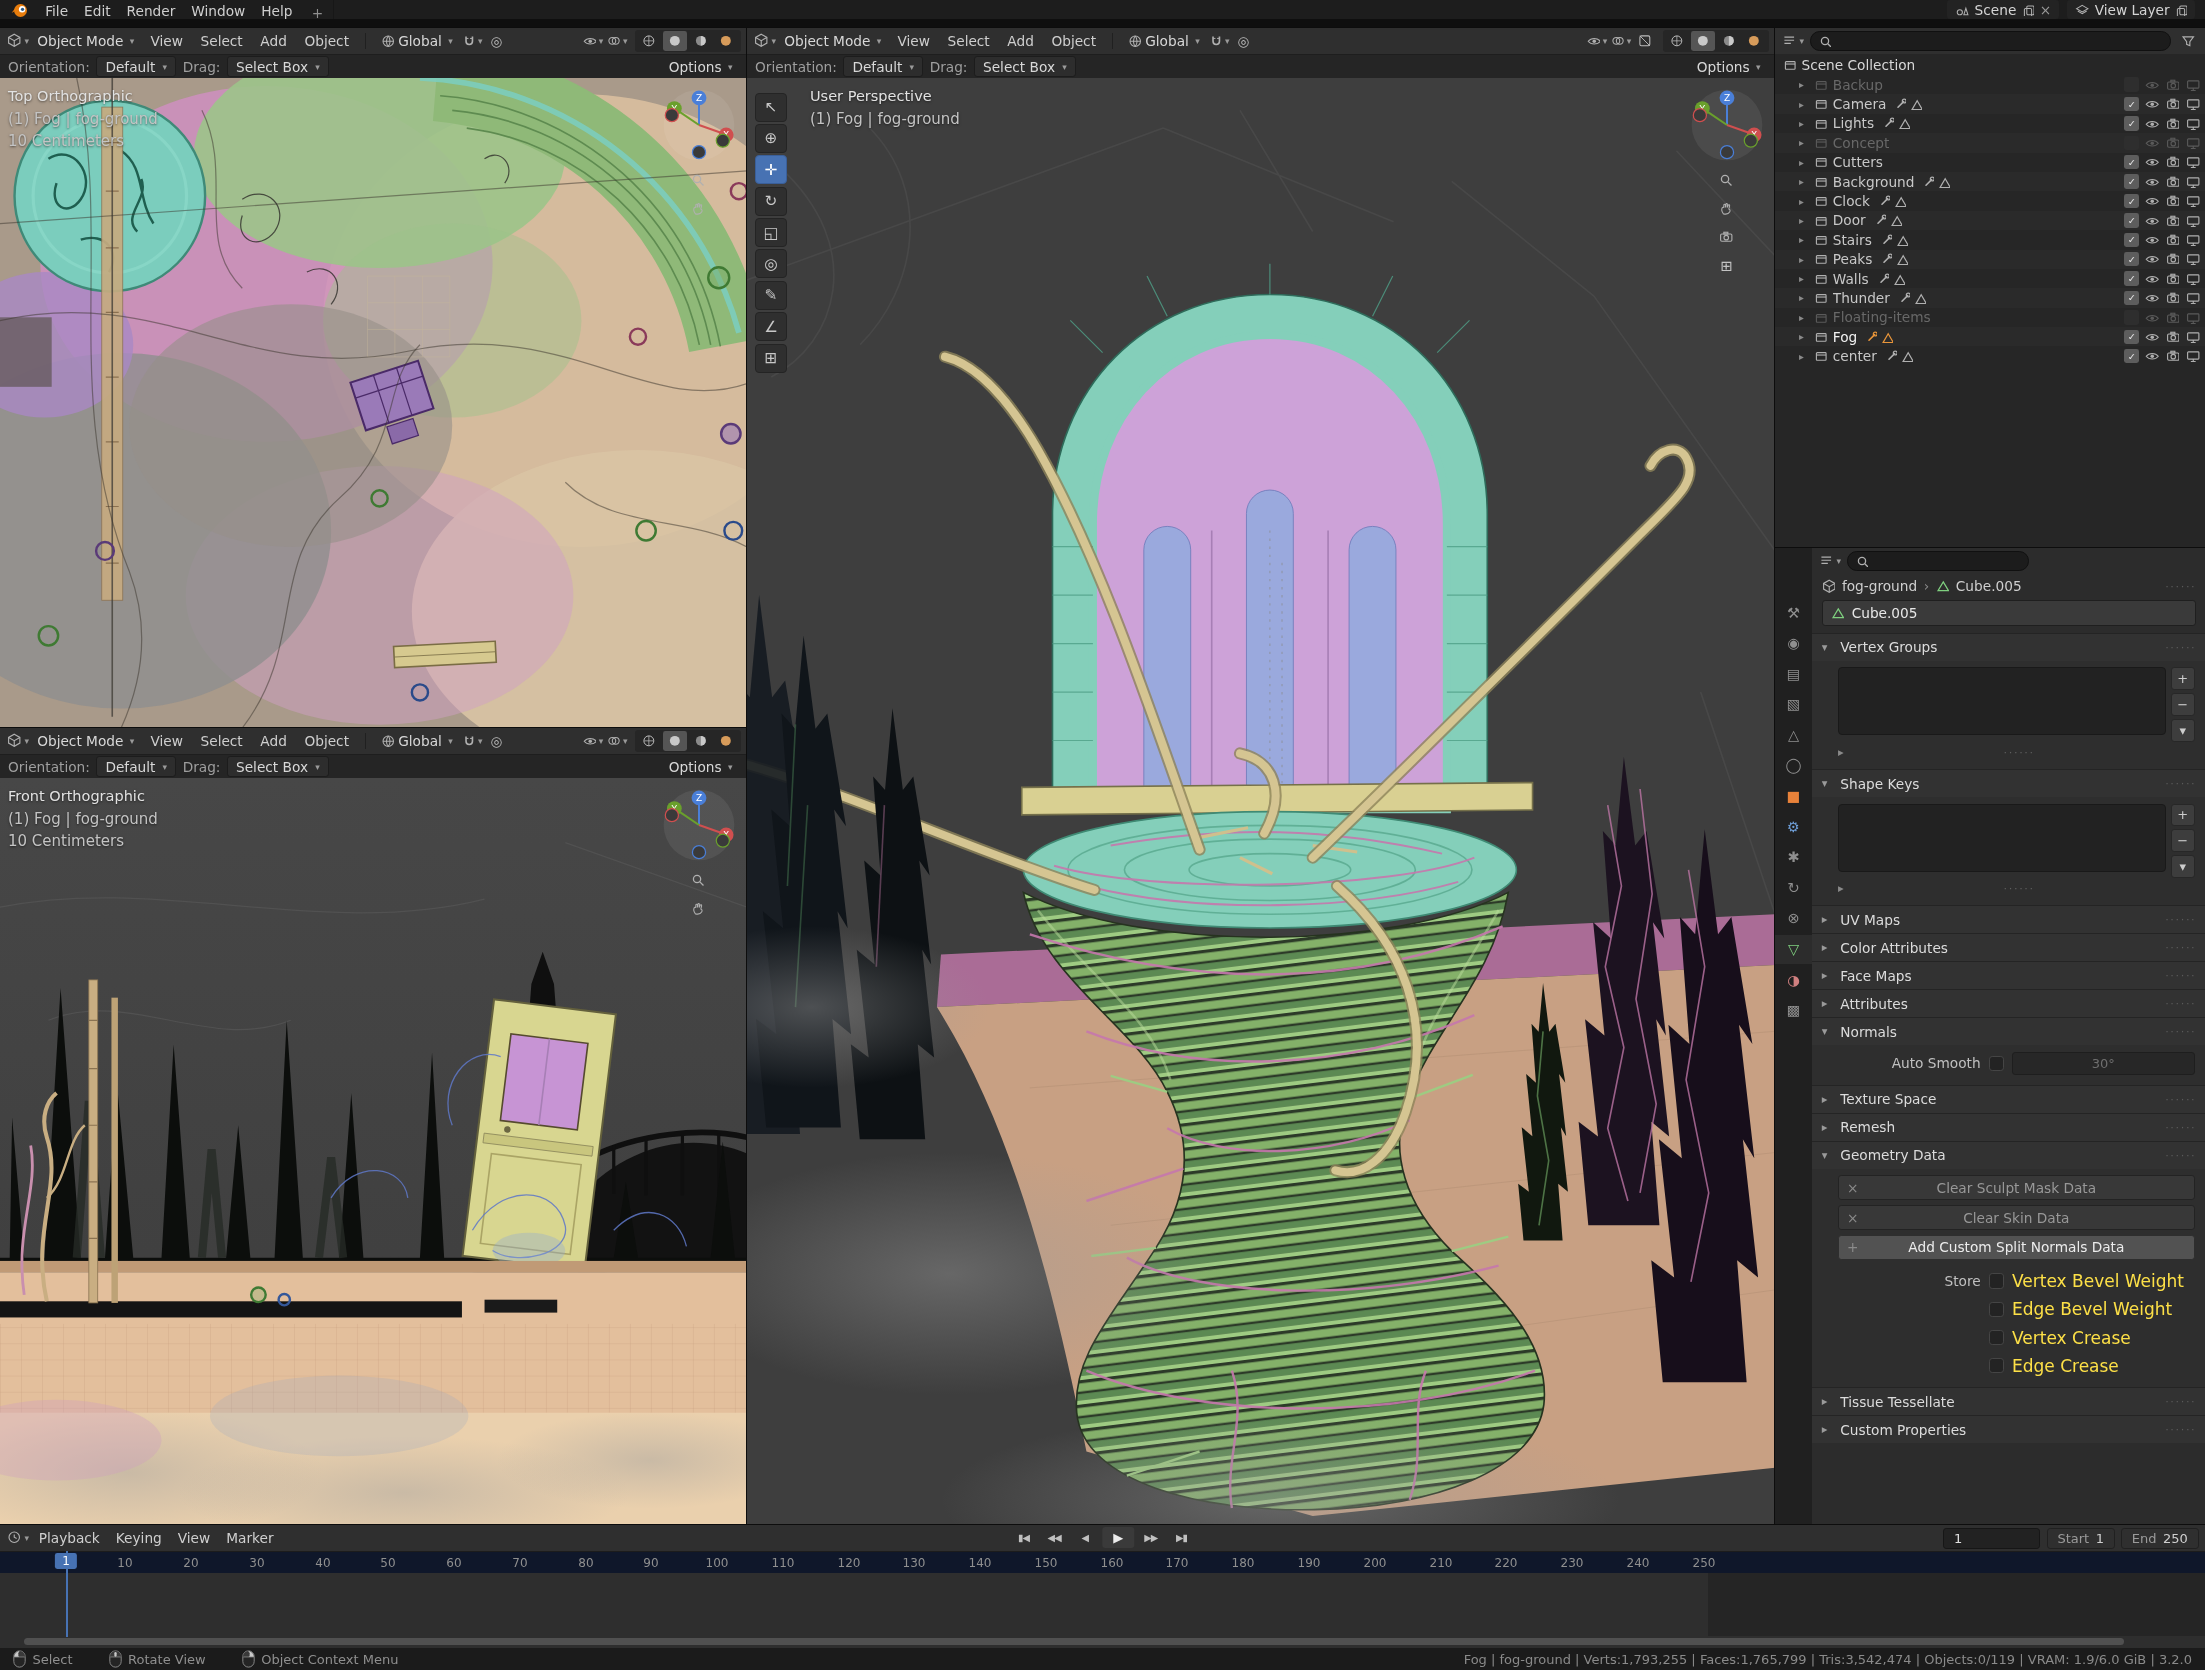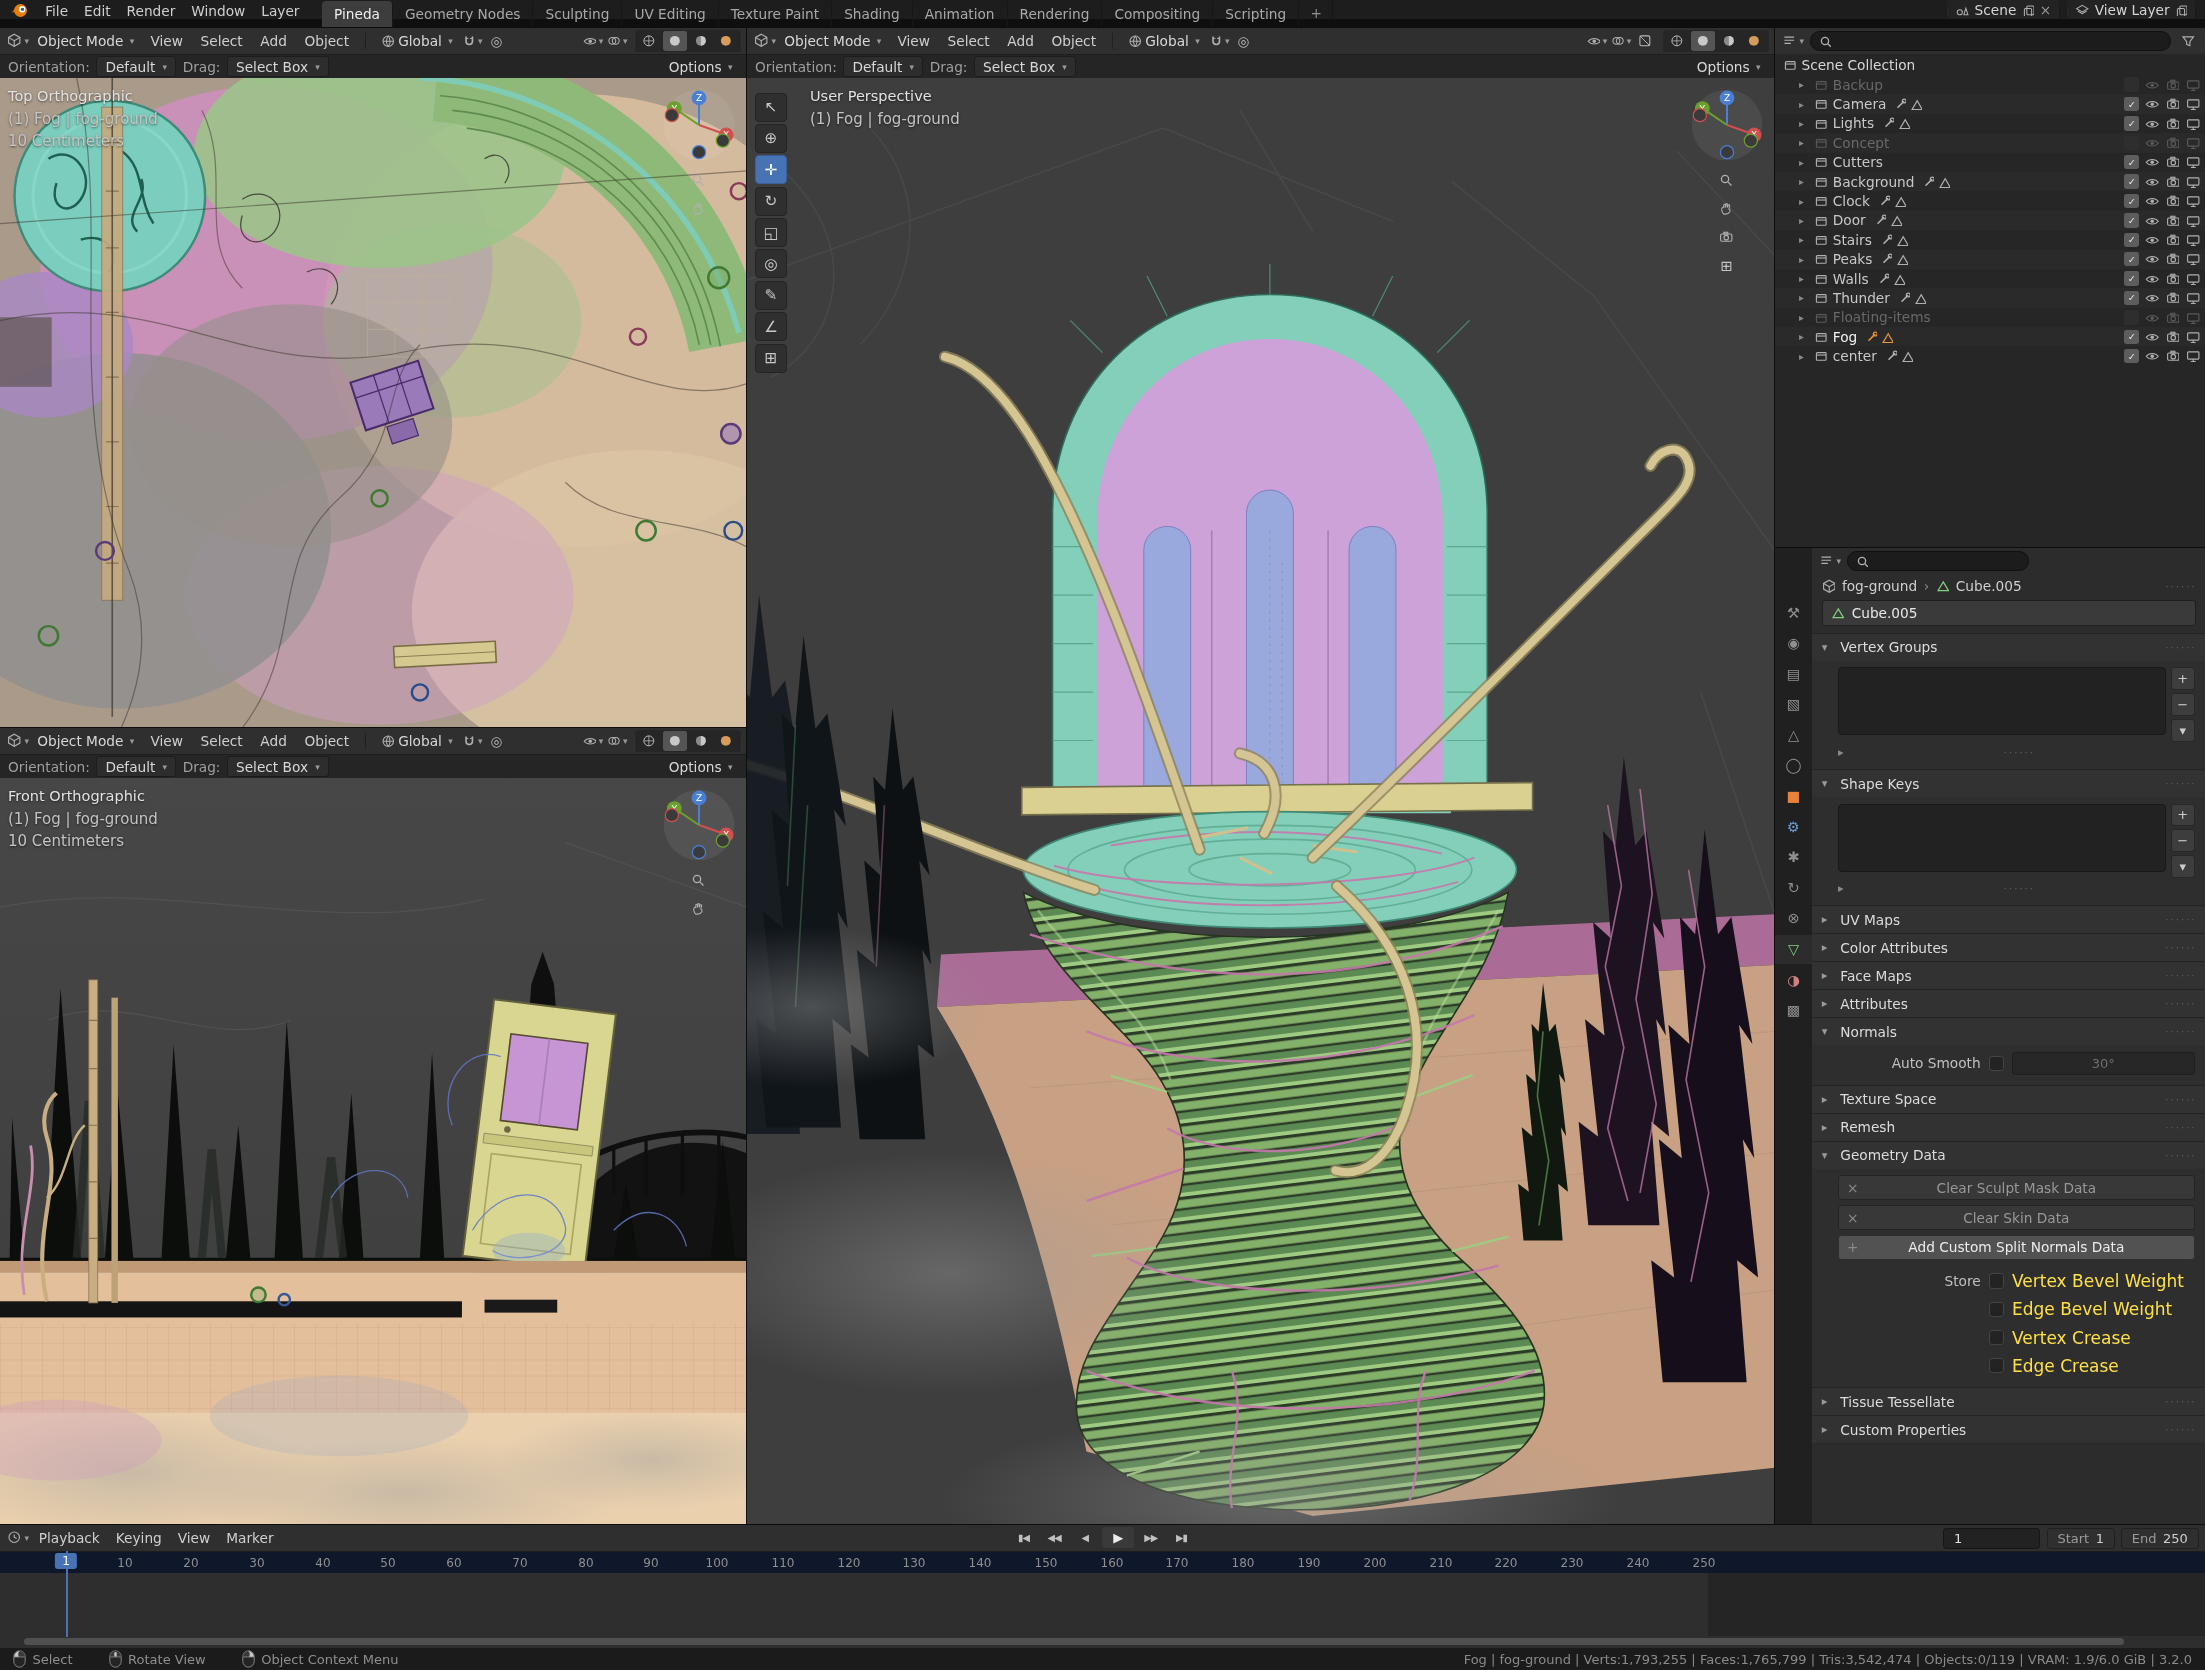--- a/index.html
+++ b/index.html
@@ -224,33 +224,21 @@
         <circle cx="13" cy="13" r="8" fill="#e87d0d"></circle>
         <circle cx="15" cy="11.5" r="4" fill="#fff"></circle>
         <circle cx="15.5" cy="11.5" r="2" fill="#265787"></circle>
         <path d="M2,16 C6,10 10,8 14,6 L10,11 Z" fill="#e87d0d"></path>
       </svg>
     <div style="display:flex">
         <span class="menu-item">File</span>
         <span class="menu-item">Edit</span>
         <span class="menu-item">Render</span>
         <span class="menu-item">Window</span>
-        <span class="menu-item">Layer</span>
-      </div>
-    <div class="tabs">
-        <span class="wtab active">Pineda</span>
-        <span class="wtab">Geometry Nodes</span>
-        <span class="wtab">Sculpting</span>
-        <span class="wtab">UV Editing</span>
-        <span class="wtab">Texture Paint</span>
-        <span class="wtab">Shading</span>
-        <span class="wtab">Animation</span>
-        <span class="wtab">Rendering</span>
-        <span class="wtab">Compositing</span>
-        <span class="wtab">Scripting</span>
+        <span class="menu-item">Help</span>
       </div>
     <span class="wtab add">+</span>
     <span class="spacer"></span>
     <span class="pill">
       <svg class="ic s16" viewBox="0 0 17 17" width="13.7" height="13.7">
           <use href="#icoScene"></use>
         </svg>
       <span>Scene</span>
       <svg class="ic s14" viewBox="0 0 15 15" width="12" height="12">
           <use href="#icoCopy"></use>

